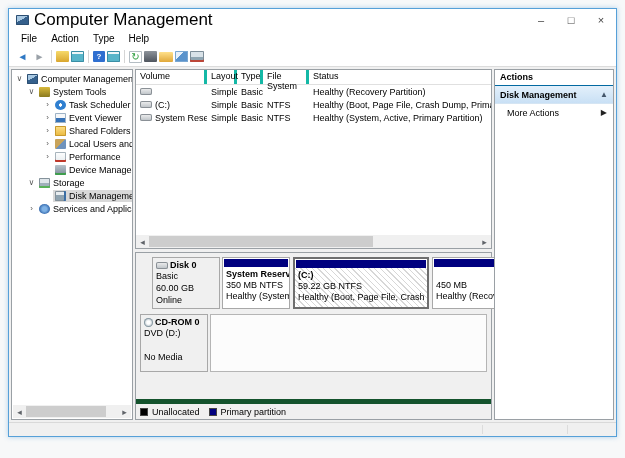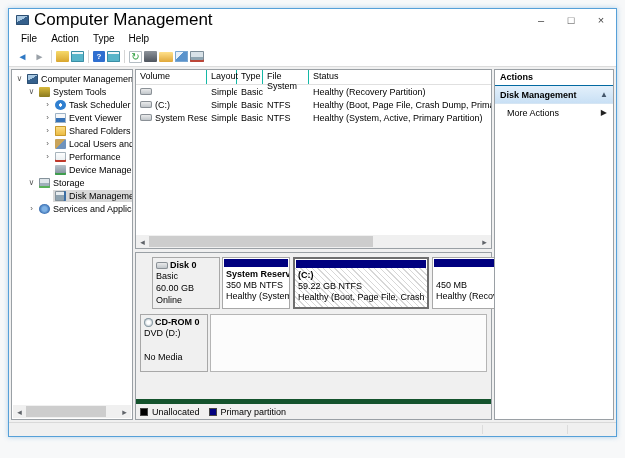--- a/index.html
+++ b/index.html
@@ -67,21 +67,21 @@
   
   .hscroll{position:absolute;left:1px;right:1px;bottom:1px;height:13px;background:#f0f0f0;display:flex;align-items:center;}
   .hs-arrow{width:13px;height:13px;display:flex;align-items:center;justify-content:center;color:#5f6368;font-size:9px;flex:none;}
   .hs-track{flex:1;height:13px;position:relative;}
   .hs-thumb{position:absolute;top:1px;height:11px;background:#cdcdcd;}
 
   
   .middle{flex:1;display:flex;flex-direction:column;gap:3px;min-width:0;}
   .volume-pane{height:178px;flex:none;display:flex;flex-direction:column;position:relative;overflow:hidden;}
   .vol-header{display:flex;height:14px;border-bottom:1px solid #e0e0e0;flex:none;}
-  .vol-col{padding:1px 4px;border-right:1px solid #14b8a6;box-sizing:border-box;flex:none;}
+  .vol-col{padding:1px 4px;border-right:3px solid #14b8a6;box-sizing:border-box;flex:none;}
   .c-volume{width:71px;} .c-layout{width:30px;} .c-type{width:26px;} .c-fs{width:46px;}
   .c-status{flex:1;border-right:none;}
   .vol-row{display:flex;height:13px;align-items:center;flex:none;}
   .vol-cell{padding:0 4px;box-sizing:border-box;flex:none;white-space:nowrap;overflow:hidden;display:flex;align-items:center;gap:3px;}
   .drive-ico{width:12px;height:7px;border-radius:2px;flex:none;
     background:linear-gradient(#f2f2f2,#b9bfc4);box-shadow:inset 0 0 0 1px #8a9096;}
   .vol-spacer{flex:1;}
 
   
   .graph-pane{flex:1;background:#f0f0f0;display:flex;flex-direction:column;min-height:0;}

